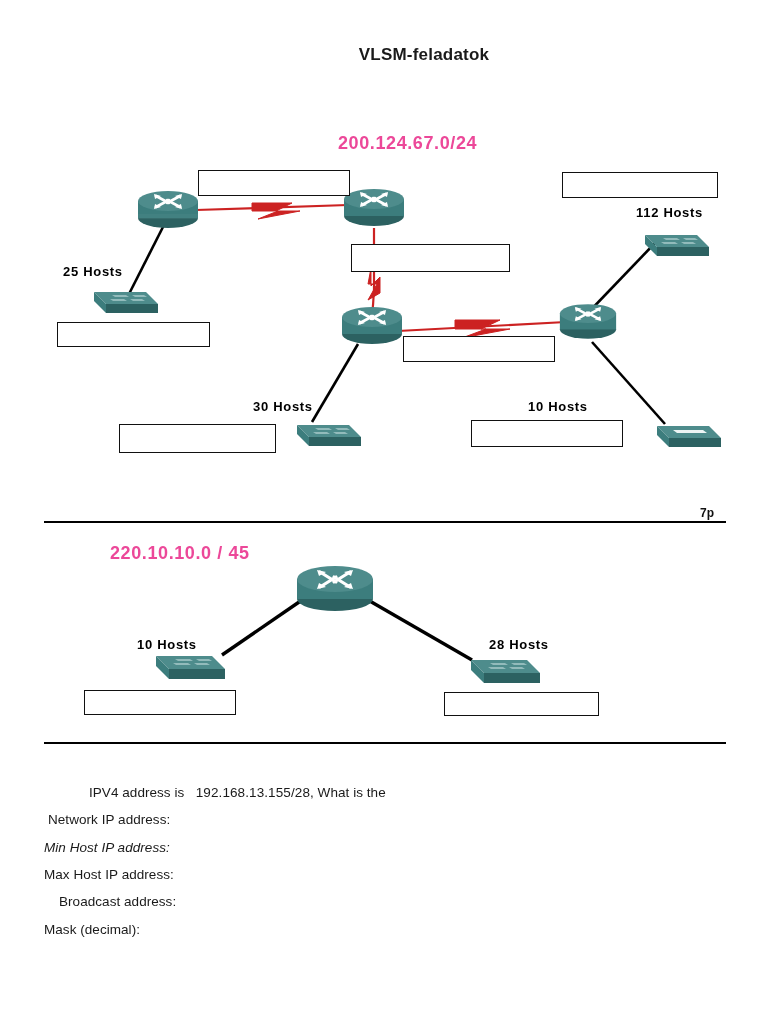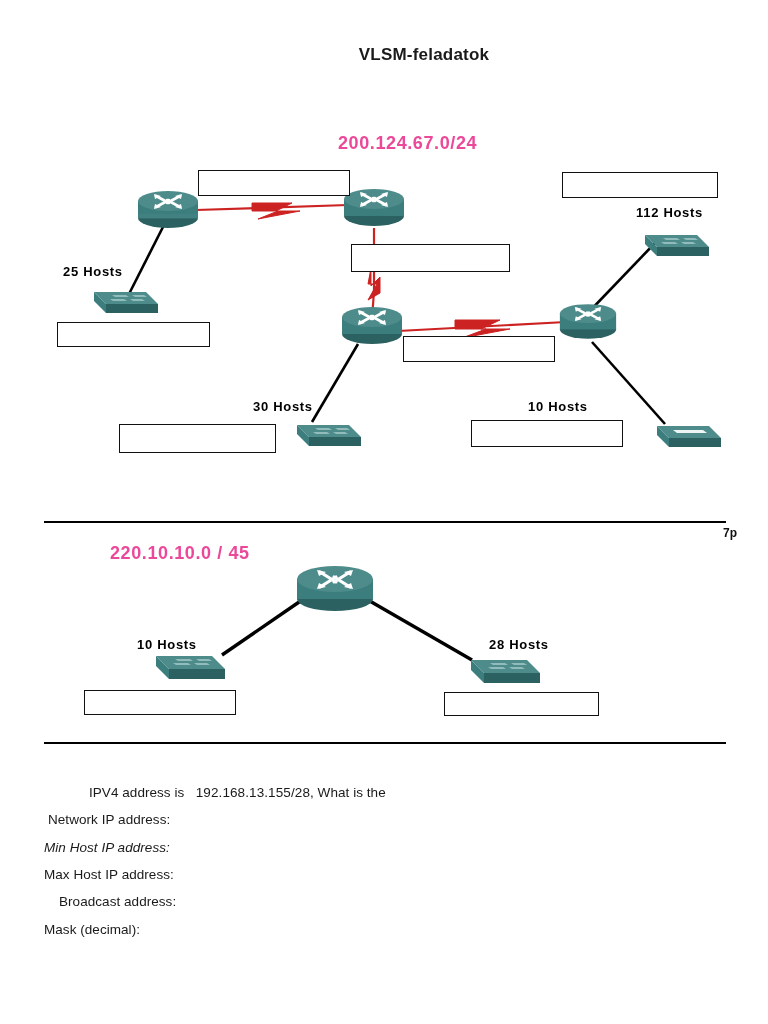--- a/index.html
+++ b/index.html
@@ -289,21 +289,21 @@
     <svg width="80" height="38" viewBox="0 0 80 38">
       <polygon points="14,10 66,10 78,22 26,22" fill="#4e8c8c"></polygon>
       <polygon points="26,22 78,22 78,31 26,31" fill="#2c6161"></polygon>
       <polygon points="14,10 26,22 26,31 14,19" fill="#3c7d7d"></polygon>
       <g fill="#ffffff" opacity="0.9">
         <polygon points="30,14 60,14 64,17 34,17"></polygon>
       </g>
     </svg>
   </div>
 
-  <div class="points" style="left:723px; top:506px;margin-top:20px;">7p</div>
+  <div class="points" style="left:700px; top:506px;">7p</div>
 
   <div class="rule" style="left:44px; top:521px; width:682px;"></div>
 
   <svg class="link-layer" viewBox="0 0 768 1024" width="768" height="1024">
     <line x1="302" y1="600" x2="222" y2="655" stroke="#000000" stroke-width="3.4"></line>
     <line x1="368" y1="600" x2="472" y2="660" stroke="#000000" stroke-width="3.4"></line>
   </svg>
 
   <div class="net-label" style="left:110px; top:543px;">220.10.10.0 / 45</div>
 

